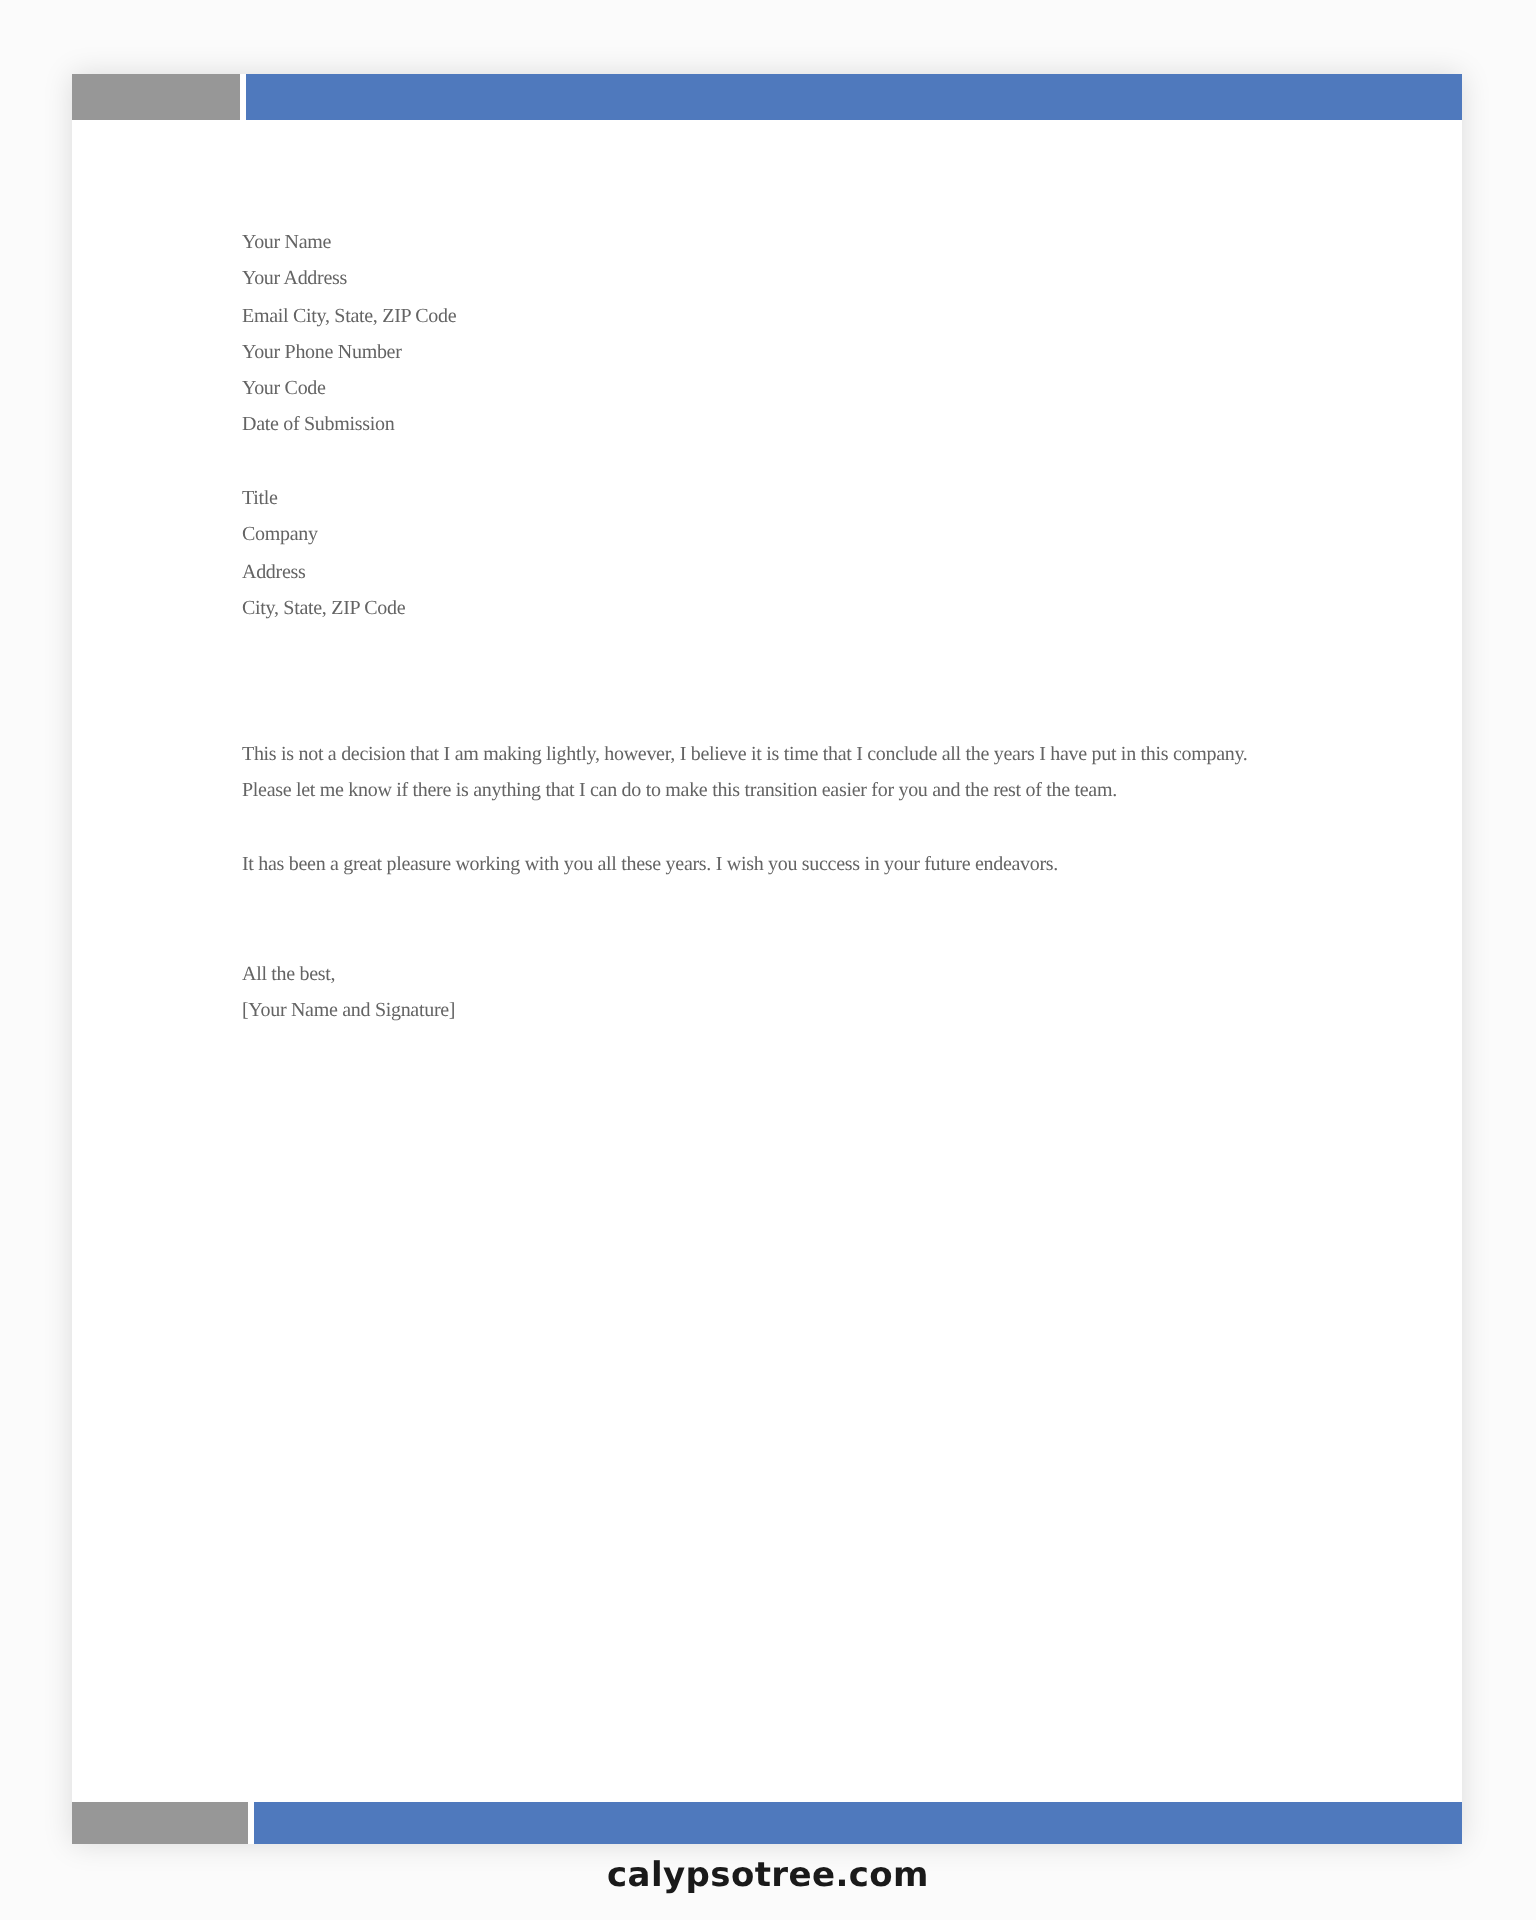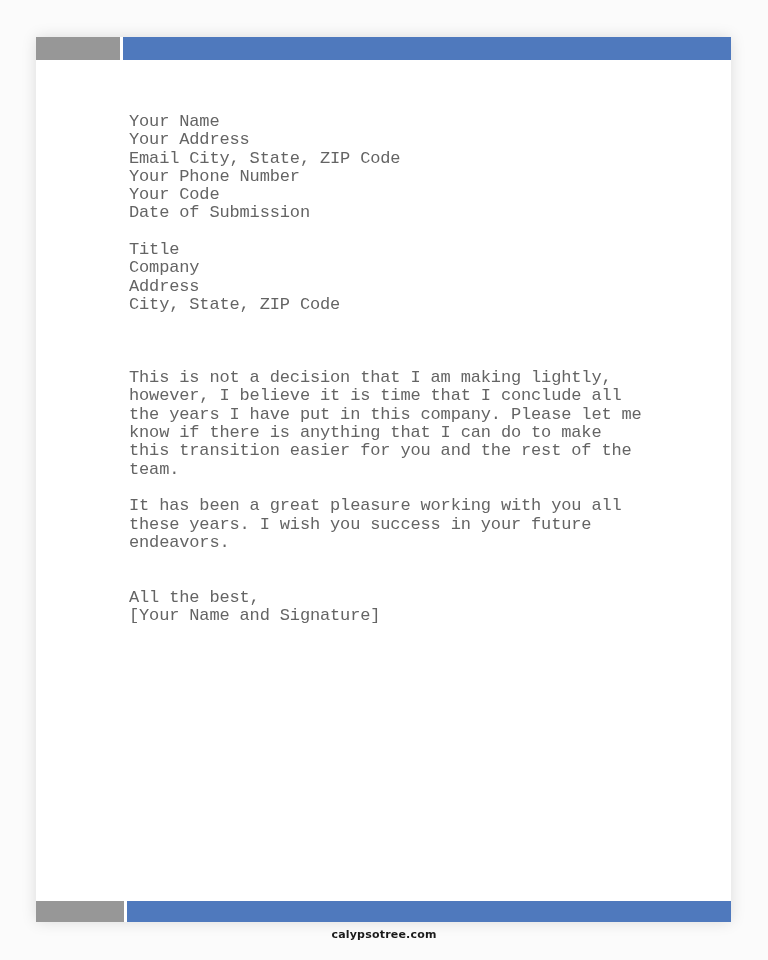--- a/index.html
+++ b/index.html
@@ -38,44 +38,44 @@
     top: 0; bottom: 0; right: 0;
     background: #4f79bd;
   }
   .bar.top .gray { width: 84px; }
   .bar.top .blue { left: 87px; }
   .bar.bottom .gray { width: 88px; }
   .bar.bottom .blue { left: 91px; }
 
   .letter {
     position: absolute;
-    left: 93px;
+    left: 85px;
     top: 76px;
     width: 520px;
     color: #646464;
-    font-size: 17px;
+    font-size: 10px;
     line-height: 18.3px;
-    font-family: Liberation Mono, monospace;
+    font-family: Liberation Serif, serif;
     letter-spacing: -0.15px;
   }
   .block { margin: 0; }
   .line { display: block; white-space: nowrap; }
   .gap { height: 18.3px; }
   .gap2 { height: 36.6px; }
   .para { margin: 0; white-space: normal; }
 
   .watermark {
     position: absolute;
     left: 0;
     width: 768px;
     top: 928px;
     text-align: center;
     font-family: "DejaVu Sans", sans-serif;
     font-weight: bold;
-    font-size: 11px;
+    font-size: 17px;
     color: #1a1a1a;
     letter-spacing: 0.2px;
   }
 </style>
 </head>
 <body>
 
 <div class="page">
   <div class="bar top">
     <div class="gray"></div>

